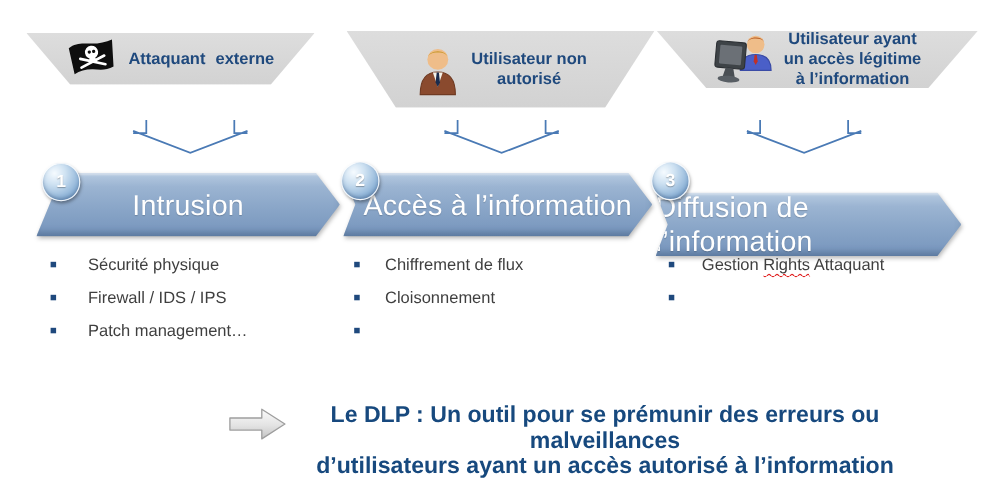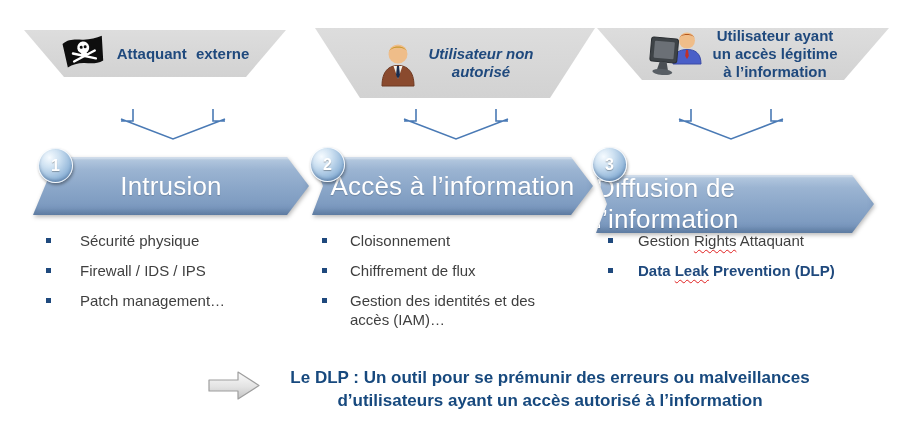--- a/index.html
+++ b/index.html
@@ -10,21 +10,21 @@
   html,body{margin:0;padding:0;background:#fff;}
   body{font-family:"Liberation Sans", sans-serif;}
   .slide{position:relative;width:902px;height:440px;background:#fff;overflow:hidden;}
 
   
   .trap{position:absolute;background:linear-gradient(#dddddd,#d2d2d2);
         display:flex;align-items:center;justify-content:center;}
   .t1{left:24px;top:30px;width:262px;height:47px;gap:10px;
       clip-path:polygon(0 0,100% 0,calc(100% - 40px) 100%,40px 100%);}
   .t2{left:315px;top:28px;width:280px;height:70px;gap:8px;
-      clip-path:polygon(0 0,100% 0,calc(100% - 45px) 100%,45px 100%);font-style:italic;}
+      clip-path:polygon(0 0,100% 0,calc(100% - 45px) 100%,45px 100%);}
   .t3{left:597px;top:28px;width:292px;height:52px;gap:6px;
       clip-path:polygon(0 0,100% 0,calc(100% - 45px) 100%,45px 100%);}
   .actor-label{color:var(--navy);font-weight:bold;font-size:15px;line-height:18px;text-align:center;}
   .t1 .actor-label{word-spacing:5px;}
 
   
   .varrow{position:absolute;width:110px;height:36px;}
   .a1{left:118px;top:106px;} .a2{left:401px;top:106px;} .a3{left:676px;top:106px;}
 
   
@@ -57,21 +57,21 @@
   ul.measures li{position:relative;margin-bottom:11px;font-size:15px;line-height:19px;color:var(--txtgray);}
   .l1 li{padding-left:34px;} .l2 li{padding-left:28px;} .l3 li{padding-left:30px;}
   .sq{position:absolute;left:0;top:7px;width:5px;height:5px;background:var(--navy);}
   .m-bold{font-weight:bold;color:var(--navy);}
   .wavy{text-decoration-line:underline;text-decoration-style:wavy;
         text-decoration-color:#e02020;text-decoration-thickness:1px;text-underline-offset:3px;}
 
   
   .carrow{position:absolute;left:208px;top:370px;width:54px;height:31px;}
   .ctext{position:absolute;left:250px;top:366px;width:600px;text-align:center;
-         color:#17497E;font-weight:bold;font-size:17px;line-height:23px;}
+         color:#17497E;font-weight:bold;font-size:21px;line-height:23px;}
 </style>
 </head>
 <body>
 
 <div class="slide">
 
   <div class="trap t1">
     <svg width="46" height="40" viewBox="0 0 46 40">
       <g transform="rotate(-8 23 19)">
         <path d="M3,7 C10,2.5 17,4.5 23,5.5 C30,6.7 37,6.2 43,4.5 L41,29 C34,32 28,30 22,29 C16,28 10,29 5,31 Z" fill="#0e0e0e"></path>
@@ -158,28 +158,28 @@
       <span>3</span>
     </div>
 
   <ul class="measures l1">
     <li><span class="sq"></span><span class="txt">Sécurité physique</span></li>
     <li><span class="sq"></span><span class="txt">Firewall / IDS / IPS</span></li>
     <li><span class="sq"></span><span class="txt">Patch management…</span></li>
   </ul>
 
   <ul class="measures l2">
+    <li><span class="sq"></span><span class="txt">Chiffrement de flux</span></li>
     <li><span class="sq"></span><span class="txt">Cloisonnement</span></li>
-    <li><span class="sq"></span><span class="txt">Chiffrement de flux</span></li>
-    <li><span class="sq"></span><span class="txt">Gestion des identités et des accès (IAM)…</span></li>
+    <li><span class="sq"></span></li>
   </ul>
 
   <ul class="measures l3">
     <li><span class="sq"></span><span class="txt"><span>Gestion </span><span class="wavy">Rights</span><span> Attaquant</span></span></li>
-    <li><span class="sq"></span><span class="txt m-bold"><span>Data </span><span class="wavy">Leak</span><span> Prevention (DLP)</span></span></li>
+    <li><span class="sq"></span></li>
   </ul>
 
   <svg class="carrow" viewBox="0 0 54 31">
     <defs>
       <linearGradient id="ag" x1="0" y1="0" x2="0" y2="1">
         <stop offset="0" stop-color="#fbfbfb"></stop>
         <stop offset="0.55" stop-color="#e3e3e3"></stop>
         <stop offset="1" stop-color="#c3c3c3"></stop>
       </linearGradient>
     </defs>

